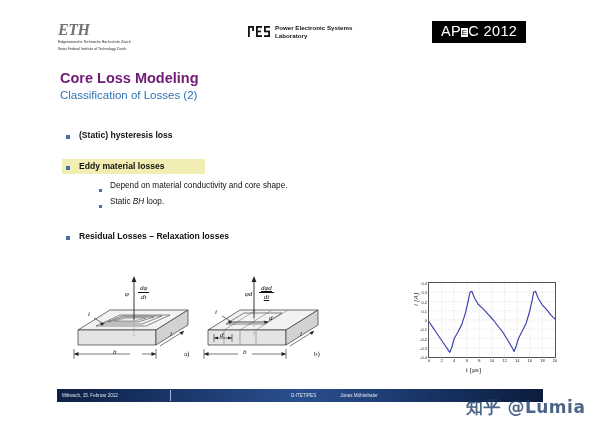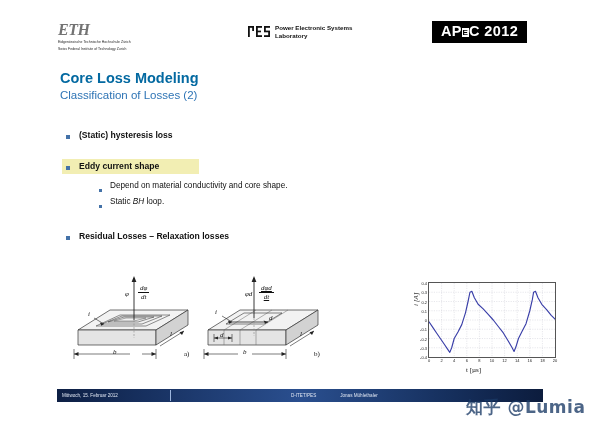--- a/index.html
+++ b/index.html
@@ -16,28 +16,28 @@
             font-size:16px;letter-spacing:-0.5px;color:#737373;line-height:1;}
   .eth-sub{font-size:3.4px;line-height:1.45;color:#222;margin-top:2px;letter-spacing:0.05px;
            white-space:nowrap;}
 
   .pes-logo{position:absolute;left:248px;top:24px;display:flex;align-items:center;gap:5px;}
   .pes-mark svg{display:block;}
   .pes-text{font-size:6.2px;font-weight:bold;line-height:1.25;color:#111;white-space:nowrap;}
 
   .apec-logo{position:absolute;left:432px;top:21px;background:#000;
              padding:3px 9px 4px 9px;}
-  .apec-text{color:#fff;font-weight:bold;font-size:14.5px;letter-spacing:0.4px;line-height:1;
+  .apec-text{color:#fff;font-weight:normal;font-size:14.5px;letter-spacing:0.4px;line-height:1;
              white-space:nowrap;}
   .apec-text .sq{display:inline-block;width:7px;height:9px;background:#fff;color:#000;
                  text-align:center;line-height:9px;font-size:8px;vertical-align:1px;}
 
   
   .titlewrap{position:absolute;left:60px;top:70px;}
-  .title-main{font-size:14.5px;font-weight:bold;color:#0369a1;line-height:1.15;text-align:right;}
+  .title-main{font-size:14.5px;font-weight:bold;color:#701a75;line-height:1.15;text-align:right;}
   .title-sub{font-size:11.5px;color:#2e74b5;line-height:1.25;margin-top:1px;}
 
   
   .bullets{position:absolute;left:66px;top:130px;width:300px;}
   .b1{display:flex;align-items:flex-start;gap:9px;margin-bottom:0;}
   .b1 .mk{width:4px;height:4px;background:#4472a8;margin-top:5px;flex:0 0 auto;}
   .b1 .tx{font-size:8.6px;font-weight:bold;color:#111;line-height:1.35;}
   .hl{background:#f2eeb3;padding:2px 40px 2px 0;margin-top:17px;margin-left:-4px;
       padding-left:4px;display:inline-flex;}
   .b2wrap{margin-left:33px;margin-top:7px;}
@@ -135,21 +135,21 @@
   <div class="bullets">
 
     <div class="b1">
       <span class="mk"></span>
       <span class="tx">(Static) hysteresis loss</span>
     </div>
 
     <div class="hl">
       <div class="b1">
         <span class="mk"></span>
-        <span class="tx">Eddy current shape</span>
+        <span class="tx">Eddy material losses</span>
       </div>
     </div>
 
     <div class="b2wrap">
       <div class="b2">
         <span class="mk"></span>
         <span class="tx">Depend on material conductivity and core shape.</span>
       </div>
       <div class="b2">
         <span class="mk"></span>

